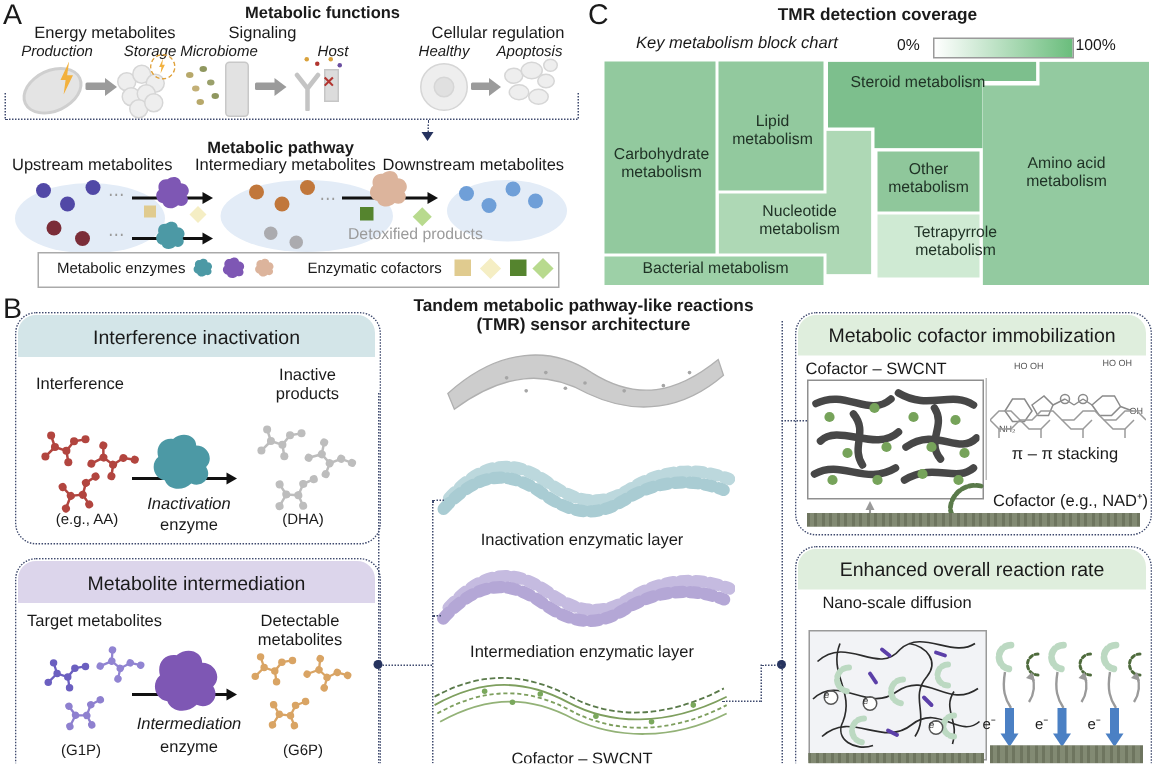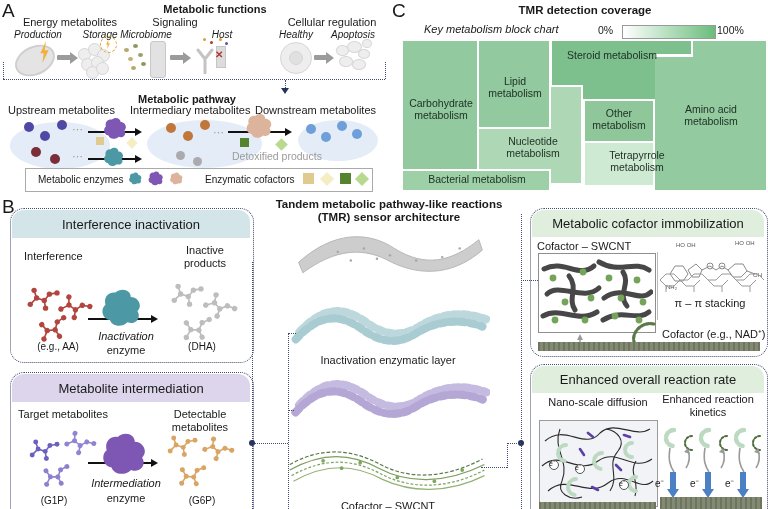--- a/index.html
+++ b/index.html
@@ -332,20 +332,21 @@
   <svg class="abs" style="left:290px;top:294px" width="200" height="58" viewBox="0 0 220 64">
     <path d="M6,50 C30,24 52,20 78,38 C100,54 118,56 138,44 C160,30 186,26 212,36" fill="none" stroke="#bcd8dd" stroke-width="9" stroke-linecap="round" stroke-dasharray="6 5" transform="translate(4,-8)"></path>
     <path d="M6,50 C30,24 52,20 78,38 C100,54 118,56 138,44 C160,30 186,26 212,36" fill="none" stroke="#a9ccd3" stroke-width="9" stroke-linecap="round" stroke-dasharray="6 5"></path>
   </svg>
   <div class="abs t11 ctr" style="left:298px;top:354px;width:180px">Inactivation enzymatic layer</div>
 
   <svg class="abs" style="left:290px;top:366px" width="200" height="60" viewBox="0 0 220 64">
     <path d="M6,50 C30,24 52,20 78,38 C100,54 118,56 138,44 C160,30 186,26 212,36" fill="none" stroke="#c5bbe0" stroke-width="9" stroke-linecap="round" stroke-dasharray="6 5" transform="translate(4,-8)"></path>
     <path d="M6,50 C30,24 52,20 78,38 C100,54 118,56 138,44 C160,30 186,26 212,36" fill="none" stroke="#b4a7d6" stroke-width="9" stroke-linecap="round" stroke-dasharray="6 5"></path>
   </svg>
+  <div class="abs t11 ctr" style="left:298px;top:429px;width:180px">Intermediation enzymatic layer</div>
 
   <svg class="abs" style="left:286px;top:444px" width="204" height="54" viewBox="0 0 220 58">
     <g fill="none" stroke="#7e9f5e" stroke-width="1.3">
       <path d="M4,28 C40,8 70,10 100,26 C130,42 170,44 214,22"></path>
       <path d="M6,34 C42,14 72,16 102,32 C132,48 172,50 214,28" stroke-dasharray="3 2"></path>
       <path d="M4,22 C40,2 72,6 102,22 C132,38 170,38 212,16" stroke-dasharray="4 2" stroke="#5a7a4a"></path>
       <path d="M8,40 C44,20 74,22 104,38 C134,52 174,54 214,34" stroke="#93b277"></path>
     </g>
     <g fill="#7aa85c">
         <circle cx="40" cy="18" r="2"></circle>
@@ -423,21 +424,20 @@
     <path d="M32,18 L8,18 L8,6" fill="none" stroke="#9a9a9a" stroke-width="1.4"></path>
     <path d="M8,2 L5,8 L11,8 Z" fill="#9a9a9a"></path>
   </svg>
   <div class="abs elect" style="left:538px;top:342px;width:222px;height:9px"></div>
 
   <div class="abs dbox" style="left:530px;top:364px;width:236px;height:160px"></div>
   <div class="abs hdr hdr-grn" style="left:532px;top:366px;width:232px;height:27px">
       <span>Enhanced overall reaction rate</span>
     </div>
   <div class="abs t11 ctr" style="left:538px;top:396px;width:120px">Nano-scale diffusion</div>
-  <div class="abs t11 ctr" style="left:658px;top:393px;width:100px">Enhanced reaction kinetics</div>
 
   <div class="abs ebox" style="left:539px;top:420px;width:117px;height:85px">
     <svg width="115" height="83" viewBox="0 0 115 83">
       <g fill="none" stroke="#2b2b2b" stroke-width="1.1">
         <path d="M5,20 C25,2 45,30 60,12 C75,-2 95,18 110,8"></path>
         <path d="M2,45 C20,28 38,55 58,40 C78,26 92,52 112,38"></path>
         <path d="M8,70 C28,52 48,78 68,62 C86,48 100,72 113,60"></path>
         <path d="M20,8 C12,28 30,40 22,60 C16,72 30,80 42,76"></path>
         <path d="M70,70 C80,55 66,44 78,30 C86,20 78,10 66,8"></path>
         <path d="M95,75 C100,60 88,52 96,40"></path>

